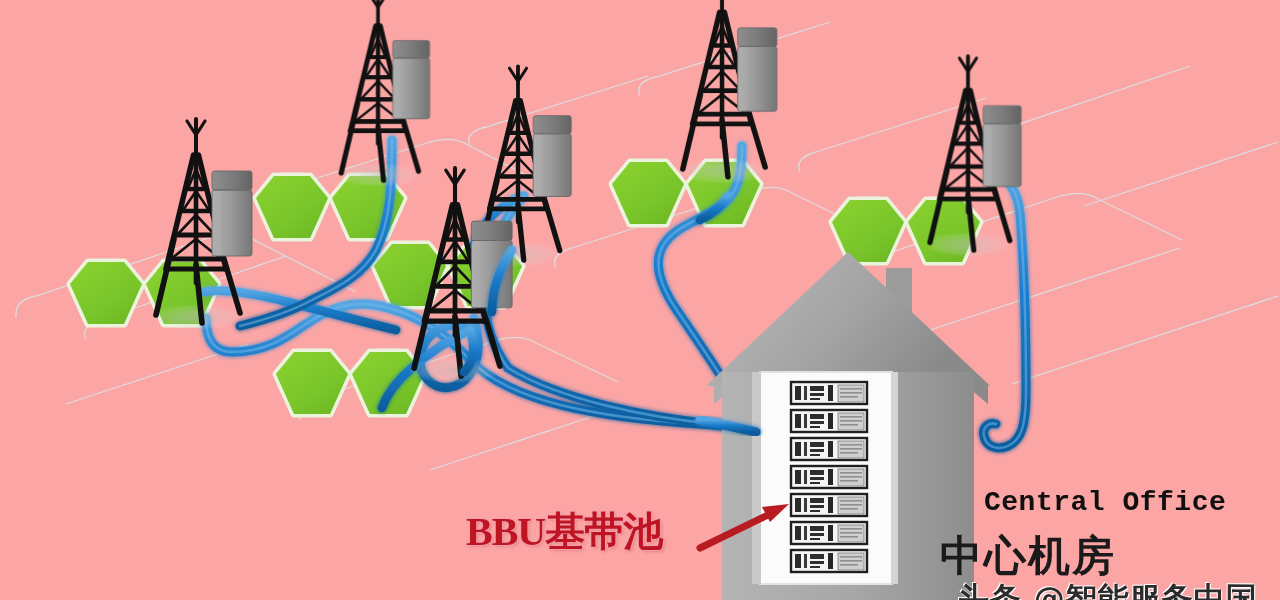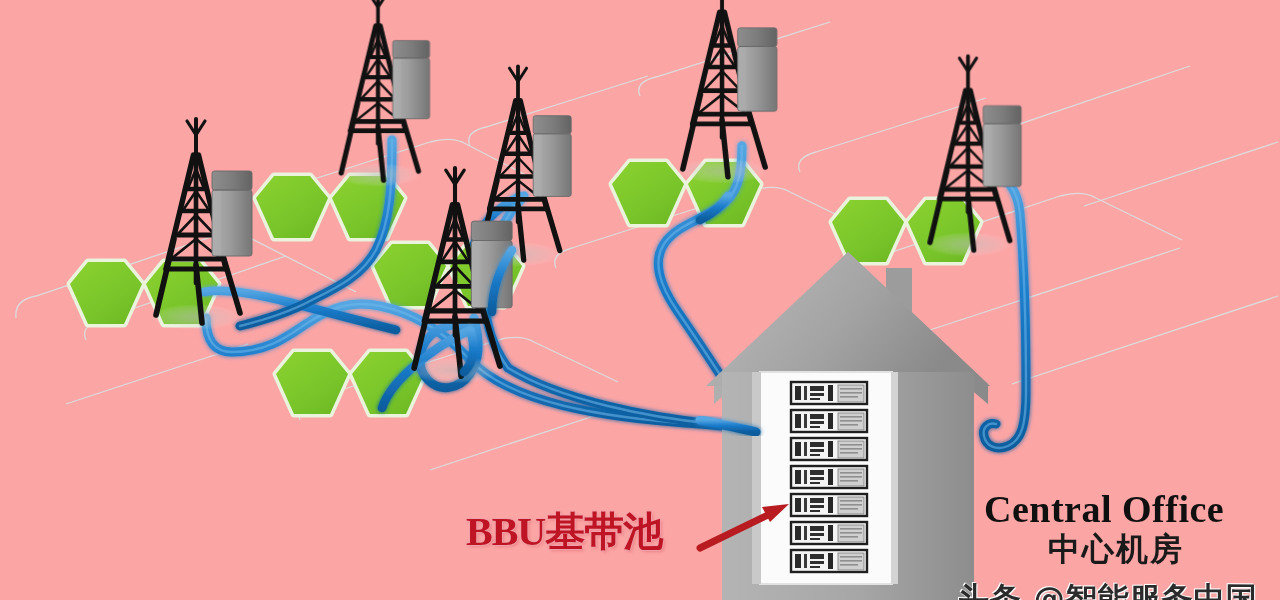--- a/index.html
+++ b/index.html
@@ -47,34 +47,34 @@
     text-shadow:
        1px 0 0 #f0a0a8, -1px 0 0 #f0a0a8,
        0 1px 0 #f0a0a8, 0 -1px 0 #f0a0a8,
        2px 2px 3px rgba(200,60,70,0.30);
     white-space: nowrap;
   }
   .co-label {
     position: absolute;
     left: 984px;
     top: 487px;
-    font-family: Liberation Serif, serif;
+    font-family: Liberation Mono, monospace;
     font-weight: bold;
-    font-size: 38px;
+    font-size: 28px;
     color: #101010;
     white-space: nowrap;
     letter-spacing: 0.5px;
   }
   .co-label-cn {
     position: absolute;
-    left: 1048px;
+    left: 940px;
     top: 528px;
     font-family: Liberation Serif, serif;
     font-weight: bold;
-    font-size: 32px;
+    font-size: 42px;
     color: #1a1a1a;
     white-space: nowrap;
     letter-spacing: 2px;
   }
   .watermark {
     position: absolute;
     left: 958px;
     top: 534px;
     font-family: "DejaVu Sans", sans-serif;
     font-weight: bold;

